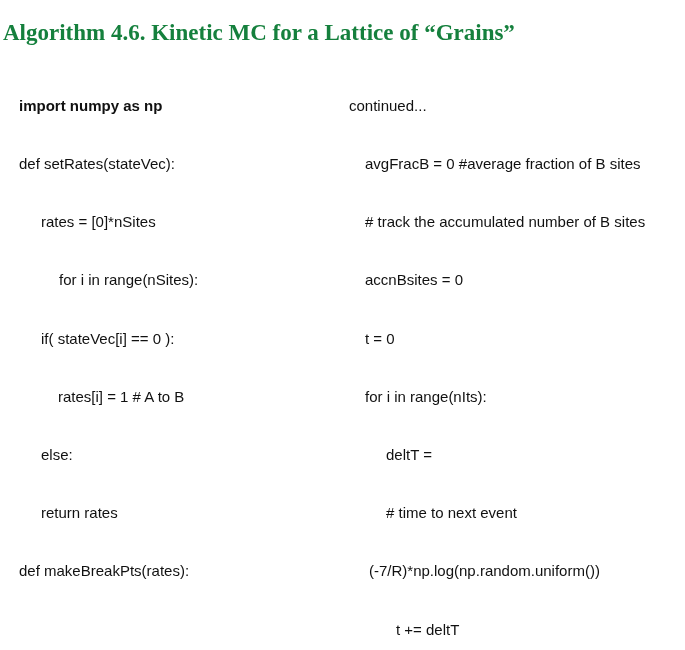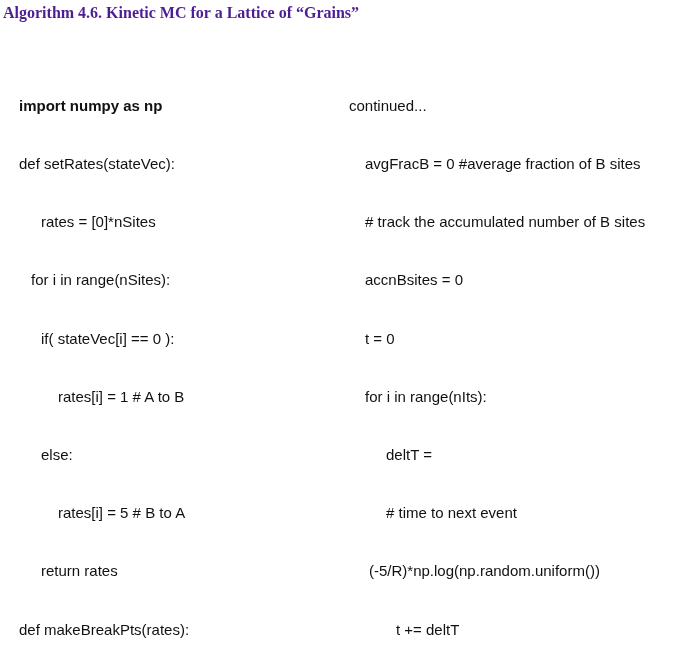--- a/index.html
+++ b/index.html
@@ -10,27 +10,27 @@
     body {
       width: 685px;
       height: 650px;
       position: relative;
       overflow: hidden;
       color: #111111;
     }
     .title {
       position: absolute;
       left: 3px;
-      top: 0;
+      top: 20px;
       font-family: "Liberation Serif", serif;
       font-weight: bold;
-      font-size: 16px;
+      font-size: 23px;
       line-height: 26px;
       white-space: nowrap;
-      color: #4c1d95;
+      color: #15803d;
     }
     .col {
       position: absolute;
       top: 57px;
       font-family: "Liberation Sans", sans-serif;
       font-size: 15px;
       line-height: 19.4px;
       white-space: pre;
       color: #111;
     }
@@ -44,25 +44,24 @@
   </style>
 </head>
 <body>
 
 <div class="title">Algorithm 4.6. Kinetic MC for a Lattice of “Grains”</div>
 
 <div class="col left">
   <div class="line" style="padding-left: 19px; font-weight: bold;"><span>import numpy as np</span></div>
   <div class="line" style="padding-left: 19px;"><span>def setRates(stateVec):</span></div>
   <div class="line" style="padding-left: 41px;"><span>rates = [0]*nSites</span></div>
-  <div class="line" style="padding-left: 31px;"><span>for i in range(nSites):</span></div>
+  <div class="line" style="padding-left: 59px;"><span>for i in range(nSites):</span></div>
   <div class="line" style="padding-left: 41px;"><span>if( stateVec[i] == 0 ):</span></div>
   <div class="line" style="padding-left: 58px;"><span>rates[i] = 1 # A to B</span></div>
   <div class="line" style="padding-left: 41px;"><span>else:</span></div>
-  <div class="line" style="padding-left: 58px;"><span>rates[i] = 5 # B to A</span></div>
   <div class="line" style="padding-left: 41px;"><span>return rates</span></div>
   <div class="line" style="padding-left: 19px;"><span>def makeBreakPts(rates):</span></div>
   
   
   
   
   
   
   
   
@@ -81,21 +80,21 @@
 
 <div class="col right">
   <div class="line" style="padding-left: 349px;"><span>continued...</span></div>
   <div class="line" style="padding-left: 365px;"><span>avgFracB = 0 #average fraction of B sites</span></div>
   <div class="line" style="padding-left: 365px;"><span># track the accumulated number of B sites</span></div>
   <div class="line" style="padding-left: 365px;"><span>accnBsites = 0</span></div>
   <div class="line" style="padding-left: 365px;"><span>t = 0</span></div>
   <div class="line" style="padding-left: 365px;"><span>for i in range(nIts):</span></div>
   <div class="line" style="padding-left: 386px;"><span>deltT =</span></div>
   <div class="line" style="padding-left: 386px;"><span># time to next event</span></div>
-  <div class="line" style="padding-left: 369px;"><span>(-5/R)*np.log(np.random.uniform())</span></div>
+  <div class="line" style="padding-left: 369px;"><span>(-7/R)*np.log(np.random.uniform())</span></div>
   <div class="line" style="padding-left: 386px; margin-left: 10px;"><span>t += deltT</span></div>
   
   
   
   
   
   
   
   
   

